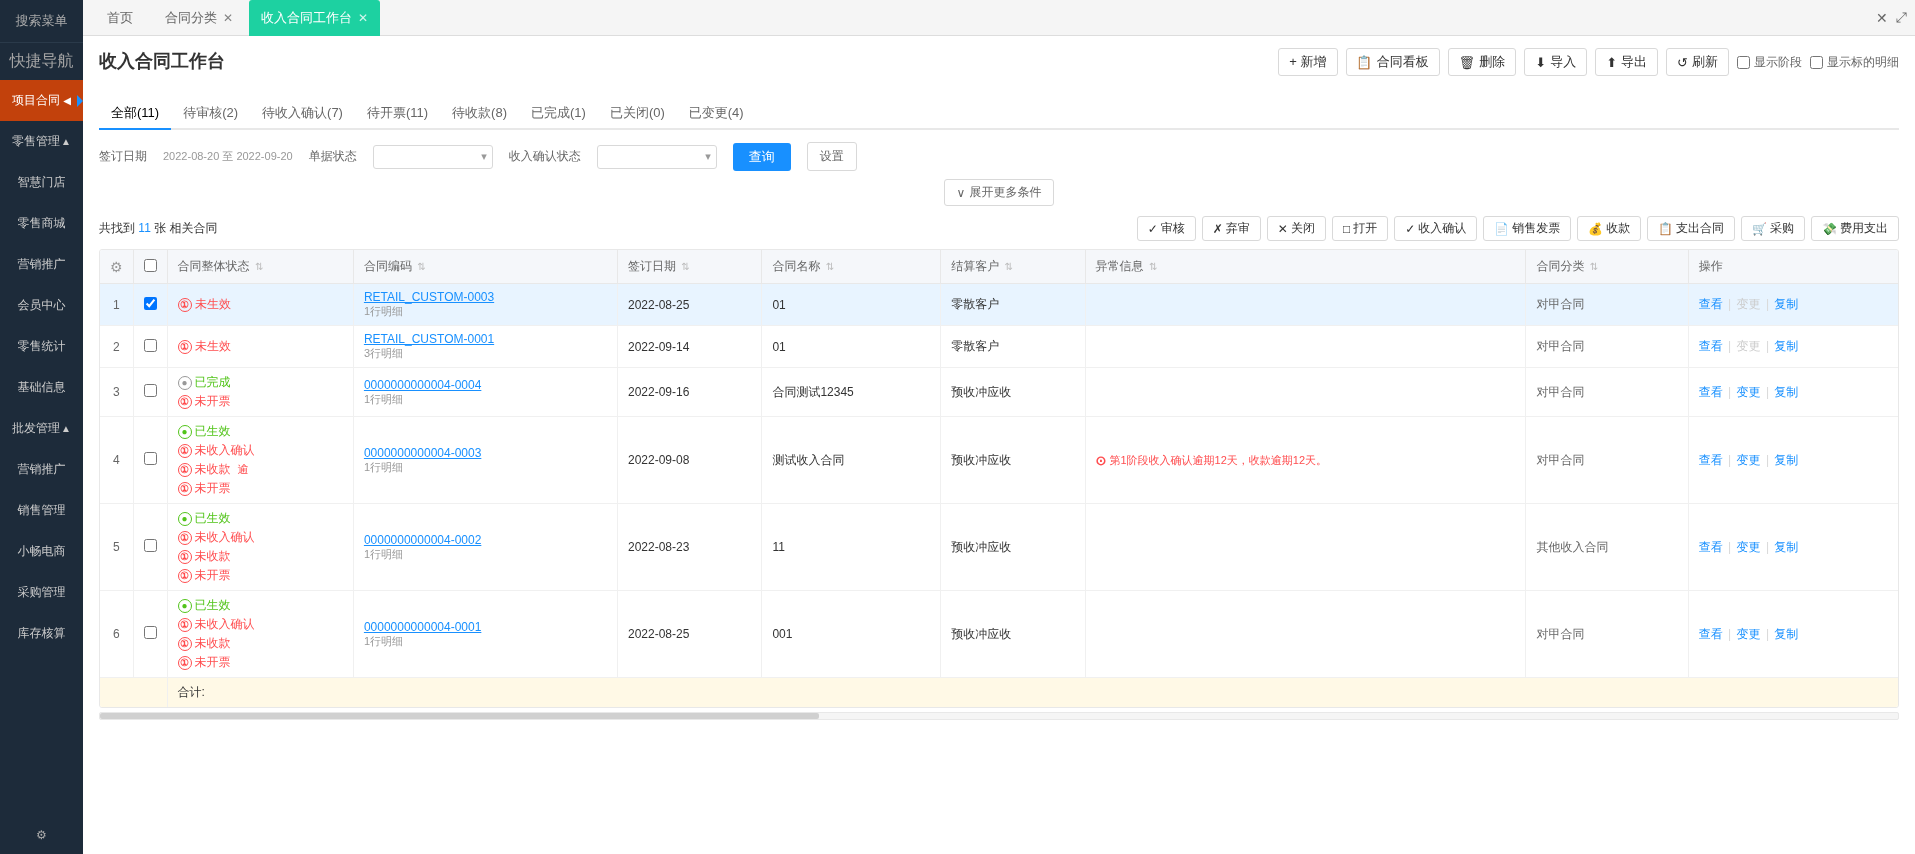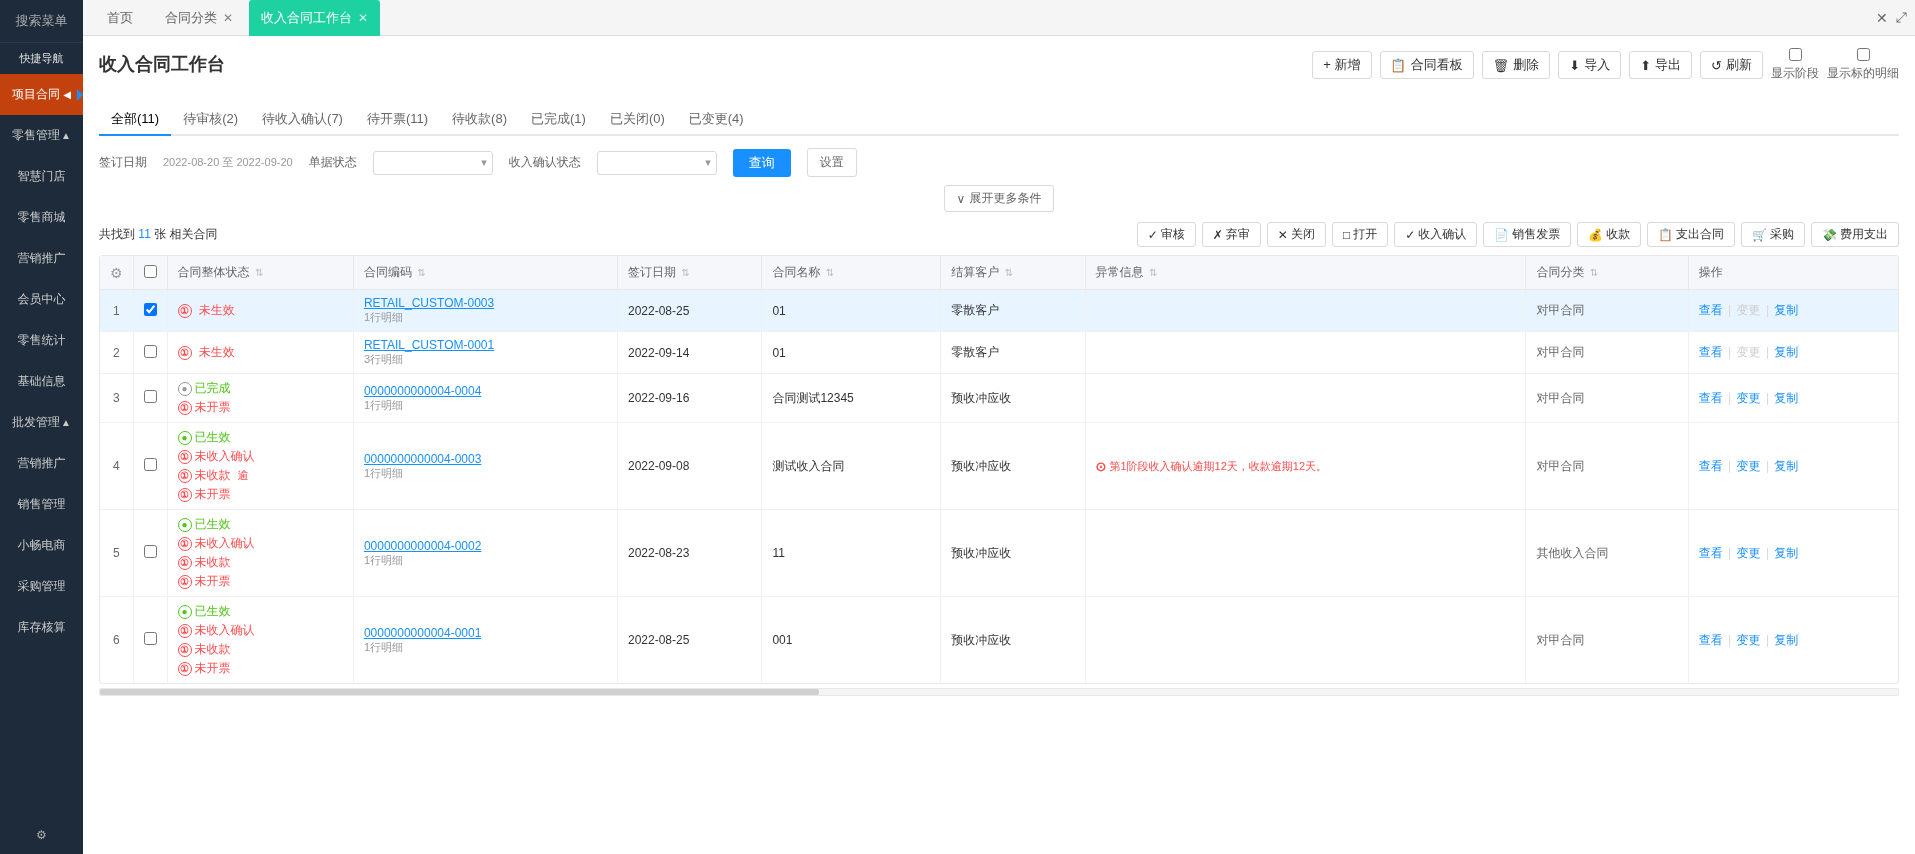--- a/index.html
+++ b/index.html
@@ -4,21 +4,21 @@
   <style>
     * { box-sizing: border-box; margin: 0; padding: 0; }
     body { font-family: "Microsoft YaHei", "PingFang SC", Arial, sans-serif; font-size: 12px; background: #f0f2f5; color: #333; overflow: hidden; }
 
     
     .app-container { display: flex; height: 854px; width: 1915px; overflow: hidden; }
 
     
     .sidebar { width: 83px; background: #1d2b3a; display: flex; flex-direction: column; color: #ccc; flex-shrink: 0; }
     .sidebar-search { padding: 12px 8px; font-size: 13px; color: #aaa; cursor: pointer; text-align: center; border-bottom: 1px solid #2a3a4a; }
-    .sidebar-nav { padding: 8px; text-align: center; font-size: 11px; color: #e5e5e5; cursor: pointer; }
+    .sidebar-nav { padding: 8px; text-align: center; font-size: 16px; color: #a3a3a3; cursor: pointer; }
     .sidebar-item { padding: 12px 8px; text-align: center; font-size: 12px; color: #ccc; cursor: pointer; }
     .sidebar-item.active { background: #c2410c; color: #fff; position: relative; }
     .sidebar-item.active::after { content: ''; position: absolute; right: -6px; top: 50%; transform: translateY(-50%); border: 6px solid transparent; border-left-color: #1890ff; }
     .sidebar-item.has-arrow { display: flex; align-items: center; justify-content: space-between; padding: 12px 12px; }
     .sidebar-bottom { margin-top: auto; padding: 12px; text-align: center; color: #aaa; cursor: pointer; }
     .arrow-icon { font-size: 10px; }
 
     
     .main-area { flex: 1; display: flex; flex-direction: column; overflow: hidden; background: #fff; }
 
@@ -32,21 +32,21 @@
     
     .content { flex: 1; padding: 12px 16px; overflow-y: auto; background: #fff; }
 
     
     .page-title { font-size: 18px; font-weight: bold; color: #333; margin-bottom: 12px; }
 
     
     .toolbar { display: flex; align-items: center; gap: 8px; margin-bottom: 10px; flex-wrap: wrap; }
     .btn { padding: 4px 10px; border: 1px solid #d9d9d9; background: #fff; border-radius: 3px; cursor: pointer; font-size: 13px; color: #333; display: inline-flex; align-items: center; gap: 4px; white-space: nowrap; }
     .btn-new { background: #fff; border: 1px solid #d9d9d9; }
-    .checkbox-label { display: flex; align-items: center; gap: 4px; cursor: pointer; font-size: 12px; color: #666; flex-direction: column; }
+    .checkbox-label { display: flex; align-items: center; gap: 4px; cursor: pointer; font-size: 12px; color: #666; }
 
     
     .status-tabs { display: flex; gap: 0; border-bottom: 2px solid #e8e8e8; margin-bottom: 12px; }
     .status-tab { padding: 6px 12px; cursor: pointer; font-size: 13px; color: #666; border-bottom: 2px solid transparent; margin-bottom: -2px; white-space: nowrap; }
     .status-tab.active { color: #000000; border-bottom-color: #1890ff; font-weight: 500; }
 
     
     .filter-row { display: flex; align-items: center; gap: 16px; margin-bottom: 8px; flex-wrap: wrap; }
     .filter-label { color: #666; font-size: 12px; white-space: nowrap; }
     .filter-date-btns { display: flex; gap: 4px; align-items: center; }
@@ -69,21 +69,21 @@
     .table-wrap { border: 1px solid #e8e8e8; border-radius: 3px; overflow: hidden; }
     table { width: 100%; border-collapse: collapse; font-size: 12px; }
     thead tr { background: #f5f7fa; }
     th { padding: 8px 10px; text-align: left; color: #666; font-weight: 500; border-bottom: 1px solid #e8e8e8; border-right: 1px solid #e8e8e8; white-space: nowrap; }
     th:last-child { border-right: none; }
     td { padding: 6px 10px; border-bottom: 1px solid #f0f0f0; border-right: 1px solid #f0f0f0; vertical-align: middle; }
     td:last-child { border-right: none; }
     tr:last-child td { border-bottom: none; }
     tr.selected-row td { background: #e8f4ff; }
     tr.total-row td { background: #fff9e6; font-weight: 500; }
-    .status-invalid { color: #ff4d4f; font-family: Liberation Mono, monospace; }
+    .status-invalid { color: #ff4d4f; }
     .status-done { color: #52c41a; }
     .status-effect { color: #52c41a; }
     .circle-icon { display: inline-flex; align-items: center; justify-content: center; width: 14px; height: 14px; border-radius: 50%; font-size: 10px; font-weight: bold; }
     .circle-red { border: 1.5px solid #ff4d4f; color: #ff4d4f; }
     .circle-green { border: 1.5px solid #52c41a; color: #52c41a; }
     .circle-gray { border: 1.5px solid #999; color: #999; }
 
     .link-text { color: #1890ff; cursor: pointer; text-decoration: underline; font-size: 12px; }
     .sub-text { font-size: 11px; color: #999; }
 
@@ -560,20 +560,24 @@
               </td>
               <td>
                 <span class="op-link">查看</span>
                 <span class="op-sep">|</span>
                 <span class="op-link">变更</span>
                 <span class="op-sep">|</span>
                 <span class="op-link">复制</span>
               </td>
             </tr>
 
+            <tr class="total-row">
+              <td colspan="2"></td>
+              <td colspan="8">合计:</td>
+            </tr>
           </tbody>
         </table>
       </div>
 
       <div style="height:8px;background:#f5f5f5;border:1px solid #e8e8e8;margin-top:4px;border-radius:2px;overflow:hidden;">
         <div style="width:40%;height:100%;background:#d0d0d0;border-radius:2px;"></div>
       </div>
     </div>
 
   </div>

